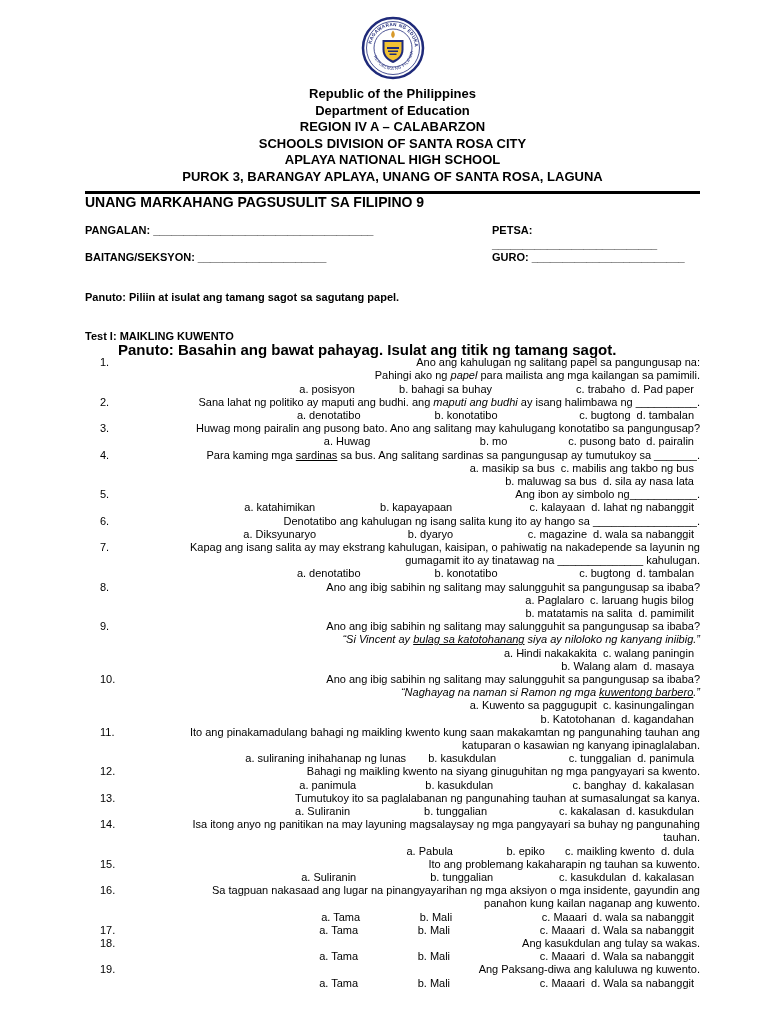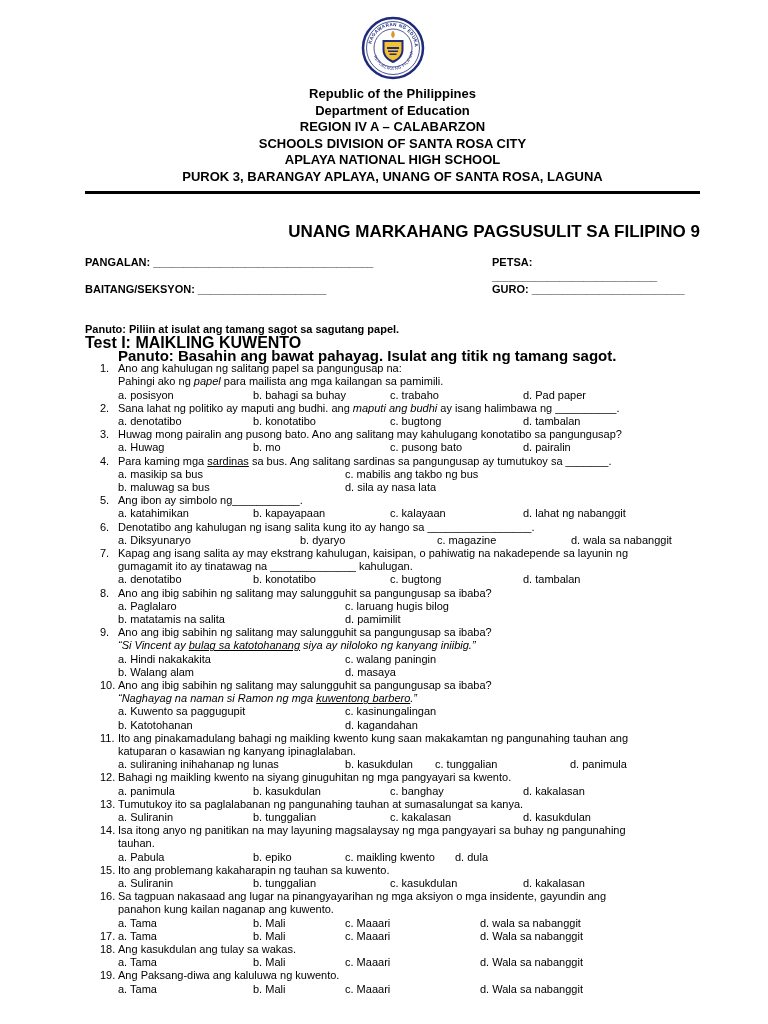--- a/index.html
+++ b/index.html
@@ -12,32 +12,32 @@
   .page {
     width:768px; height:1024px;
     background:#fff;
     padding:16px 68px 8px 85px;
     overflow:hidden;
     position:relative;
   }
   .header { text-align:center; border-bottom:3px solid #000; padding-bottom:6px; }
   .logo { display:block; margin:0 auto 6px auto; }
   .hline { font-weight:bold; font-size:13px; line-height:16.5px; }
-  .exam-title { text-align:right; font-weight:bold; font-size:17px; margin-top:28px; }
+  .exam-title { text-align:left; font-weight:bold; font-size:14px; }
   .fields { margin-top:14px; font-weight:bold; font-size:11px; }
   .frow { display:flex; line-height:13.5px; }
   .fl { width:407px; }
   .fr { flex:1; }
   .panuto { font-weight:bold; font-size:11px; line-height:13.2px; margin-top:26px; }
-  .test-title { font-weight:bold; font-size:16px; line-height:13.2px; }
+  .test-title { font-weight:bold; font-size:11px; line-height:13.2px;margin-top:26px; }
   .panuto2 { font-weight:bold; font-size:15px; line-height:13.2px; padding-left:33px; }
   #questions { font-size:11px; }
   .question { display:flex; padding-left:15px; }
   .qnum { width:18px; flex:none; line-height:13.2px; }
-  .qbody { flex:1; line-height:13.2px; }
+  .qbody { flex:1; line-height:13.2px;text-align:right; }
   .qline { white-space:pre-wrap; }
   .b { font-weight:normal; }
   .i { font-style:italic; }
   .u { text-decoration:underline; }
   .crow { }
   .cell { display:inline-block; padding-right:6px; white-space:pre-wrap; vertical-align:top; }
   .r4  .cell:nth-child(1){min-width:135px}
   .r4  .cell:nth-child(2){min-width:137px}
   .r4  .cell:nth-child(3){min-width:133px}
   .r4w .cell:nth-child(1){min-width:182px}

